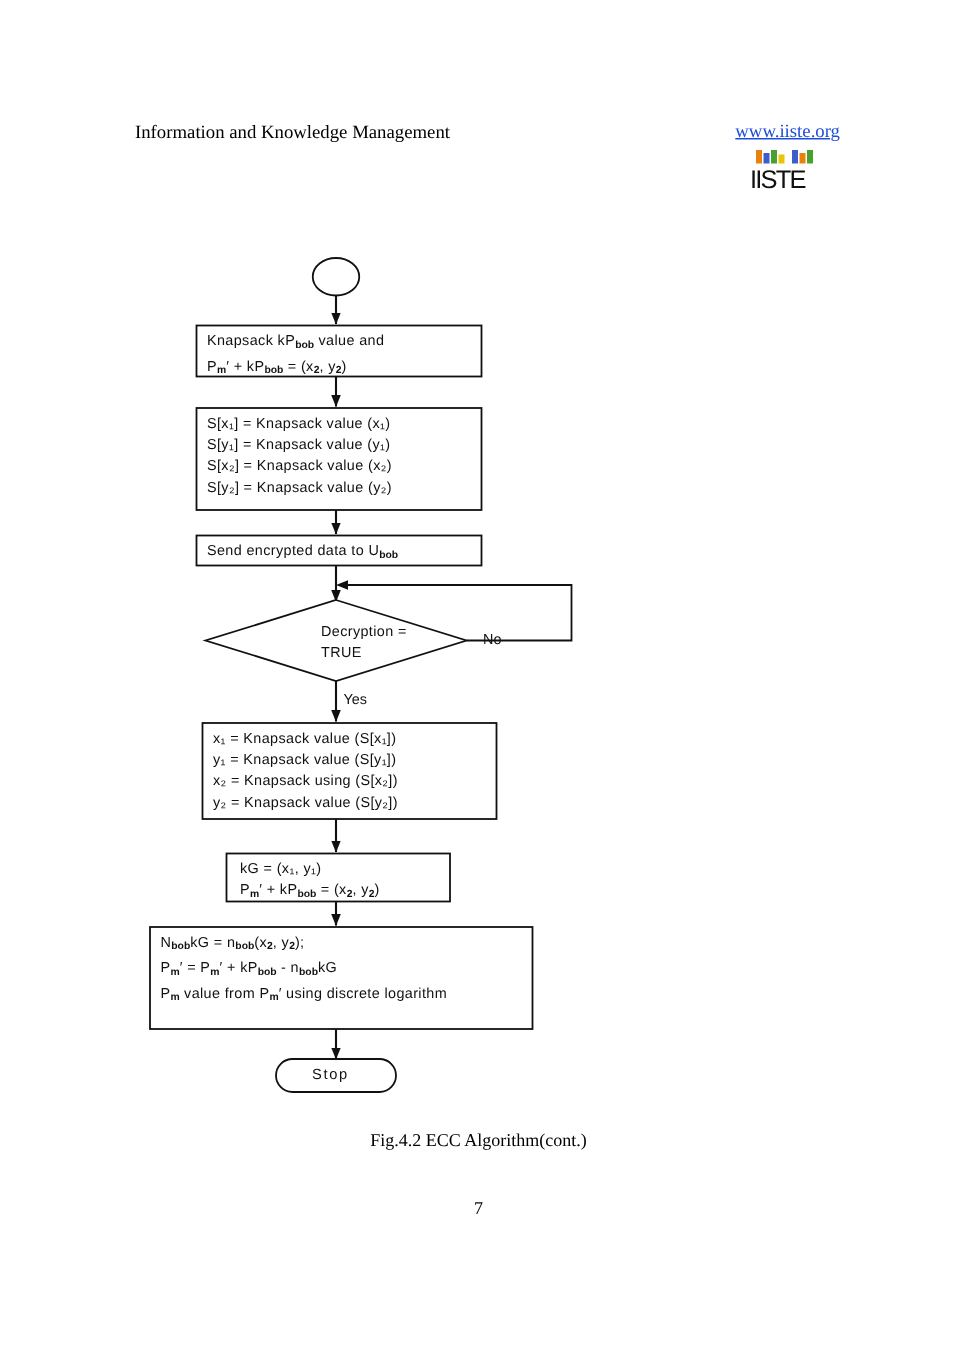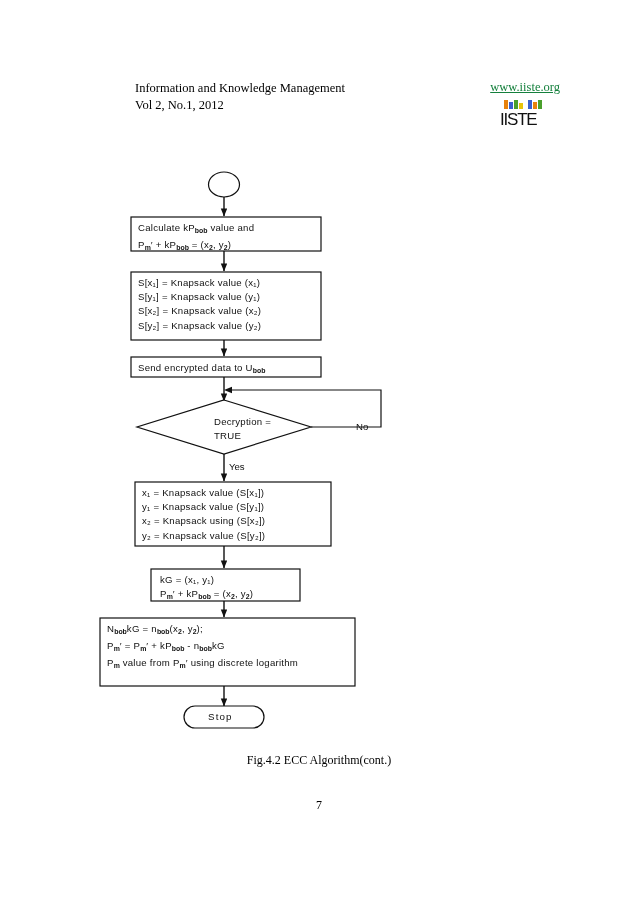--- a/index.html
+++ b/index.html
@@ -25,31 +25,30 @@
     height: 55px;
   }
   #journal-info {
     position: absolute;
     left: 0;
     top: 0;
     font-family: "Liberation Serif", serif;
     font-size: 12.5px;
     line-height: 16.5px;
     white-space: nowrap;
-    margin-left: 45px;
   }
   #journal-info div { white-space: nowrap; }
 
   #site-link {
     position: absolute;
     right: 0;
     top: 0;
     font-family: "Liberation Serif", serif;
     font-size: 12.5px;
-    color: #15803d;
+    color: #1d4ed8;
     text-decoration: underline;
     white-space: nowrap;
   }
 
   #logo-block {
     position: absolute;
     right: 14px;
     top: 20px;
     width: 46px;
     height: 32px;
@@ -150,21 +149,20 @@
     font-family: "Liberation Serif", serif;
     font-size: 12px;
   }
 </style>
 </head>
 <body>
 
 <div id="header-block">
   <div id="journal-info">
     <div>Information and Knowledge Management</div>
-    <div>Vol 2, No.1, 2012</div>
   </div>
   <a id="site-link" href="#">www.iiste.org</a>
   <div id="logo-block">
     <div id="logo-bars">
       <i></i>
         <i></i>
         <i></i>
         <i></i>
         <i></i>
         <i></i>
@@ -206,41 +204,41 @@
   <rect x="151" y="569" width="149" height="32" fill="#ffffff" stroke="#111111" stroke-width="1.2"></rect>
   <line x1="224" y1="601" x2="224" y2="617" stroke="#111111" stroke-width="1.4" marker-end="url(#arrow)"></line>
 
   <rect x="100" y="618" width="255" height="68" fill="#ffffff" stroke="#111111" stroke-width="1.2"></rect>
   <line x1="224" y1="686" x2="224" y2="706" stroke="#111111" stroke-width="1.4" marker-end="url(#arrow)"></line>
 
   <rect x="184" y="706" width="80" height="22" rx="11" ry="11" fill="#ffffff" stroke="#111111" stroke-width="1.2"></rect>
 </svg>
 
 <div class="node-text" style="left:138px; top:221px;">
-  <div><span>Calculate kP</span><sub class="sb">bob</sub><span> value and</span></div>
+  <div><span>Knapsack kP</span><sub class="sb">bob</sub><span> value and</span></div>
   <div><span>P</span><sub class="sb">m</sub><span>′ + kP</span><sub class="sb">bob</sub><span> = (x</span><sub>2</sub><span>, y</span><sub>2</sub><span>)</span></div>
 </div>
 
 <div class="node-text" style="left:138px; top:276px;">
   <div>S[x₁] = Knapsack value (x₁)</div>
   <div>S[y₁] = Knapsack value (y₁)</div>
   <div>S[x₂] = Knapsack value (x₂)</div>
   <div>S[y₂] = Knapsack value (y₂)</div>
 </div>
 
 <div class="node-text" style="left:138px; top:361px;">
   <div><span>Send encrypted data to U</span><sub class="sb">bob</sub></div>
 </div>
 
 <div class="node-text" style="left:186px; top:415px;margin-left:28px;">
   <div>Decryption =</div>
   <div>TRUE</div>
 </div>
 
-<div class="branch-label" style="left:356px; top:421px;">No</div>
+<div class="branch-label" style="left:322px; top:421px;">No</div>
 <div class="branch-label" style="left:229px; top:461px;">Yes</div>
 
 <div class="node-text" style="left:142px; top:486px;">
   <div>x₁ = Knapsack value (S[x₁])</div>
   <div>y₁ = Knapsack value (S[y₁])</div>
   <div>x₂ = Knapsack using (S[x₂])</div>
   <div>y₂ = Knapsack value (S[y₂])</div>
 </div>
 
 <div class="node-text" style="left:160px; top:573px;">

